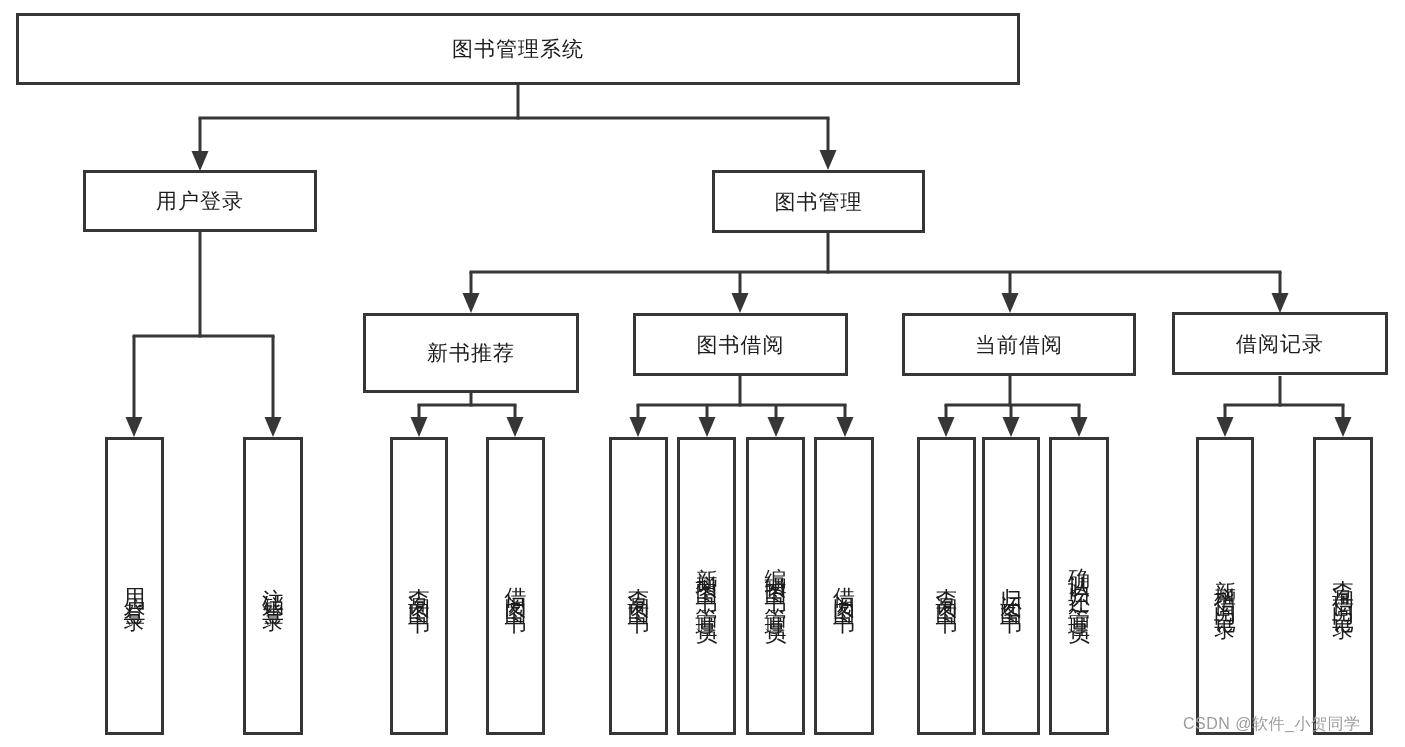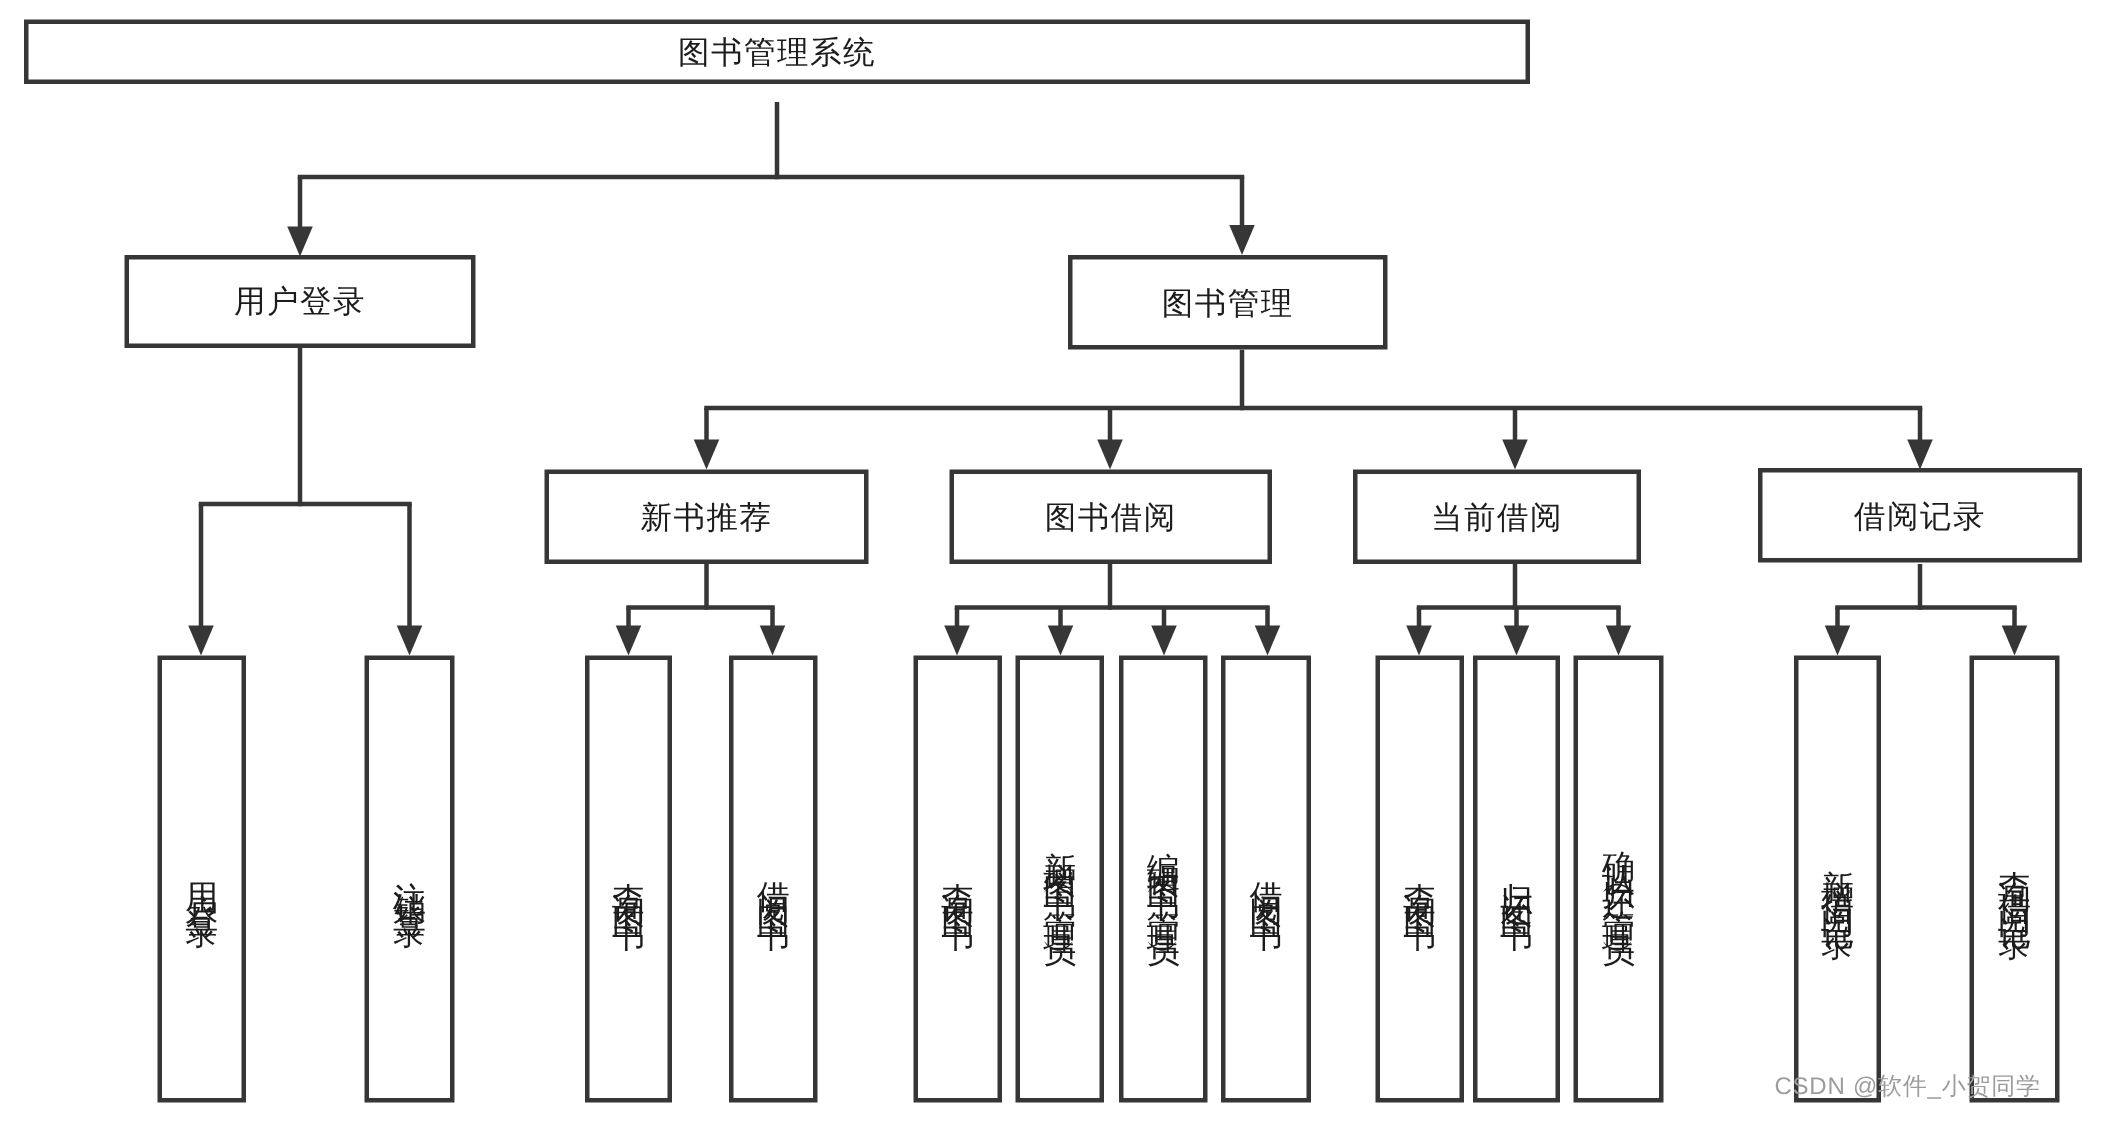--- a/index.html
+++ b/index.html
@@ -137,28 +137,28 @@
     <g stroke="#363636" stroke-width="3" fill="#363636">
       <line x1="1280" y1="376" x2="1280" y2="406.5"></line>
       <line x1="1223.5" y1="405" x2="1344.5" y2="405"></line>
       <line x1="1225" y1="405" x2="1225" y2="420"></line>
       <polygon points="1216.5,417 1233.5,417 1225,437" stroke="none"></polygon>
       <line x1="1343" y1="405" x2="1343" y2="420"></line>
       <polygon points="1334.5,417 1351.5,417 1343,437" stroke="none"></polygon>
     </g>
   </svg>
 
-  <div class="hbox" style="left:16px;top:13px;width:1004px;height:43px">图书管理系统</div>
+  <div class="hbox" style="left:16px;top:13px;width:1004px;height:72px">图书管理系统</div>
 
   <div class="hbox" style="left:83px;top:170px;width:234px;height:62px">用户登录</div>
   <div class="hbox" style="left:712px;top:170px;width:213px;height:63px">图书管理</div>
 
-  <div class="hbox" style="left:363px;top:313px;width:216px;height:63px">新书推荐</div>
+  <div class="hbox" style="left:363px;top:313px;width:216px;height:80px">新书推荐</div>
   <div class="hbox" style="left:633px;top:313px;width:215px;height:63px">图书借阅</div>
-  <div class="hbox" style="left:902px;top:313px;width:192px;height:63px">当前借阅</div>
+  <div class="hbox" style="left:902px;top:313px;width:234px;height:63px">当前借阅</div>
   <div class="hbox" style="left:1172px;top:312px;width:216px;height:63px">借阅记录</div>
 
   <div class="vbox" style="left:105px;top:437px;width:59px;height:298px">
     <span class="vtext">用户登录</span>
   </div>
   <div class="vbox" style="left:243px;top:437px;width:60px;height:298px">
     <span class="vtext">注销登录</span>
   </div>
 
   <div class="vbox" style="left:390px;top:437px;width:58px;height:298px">

